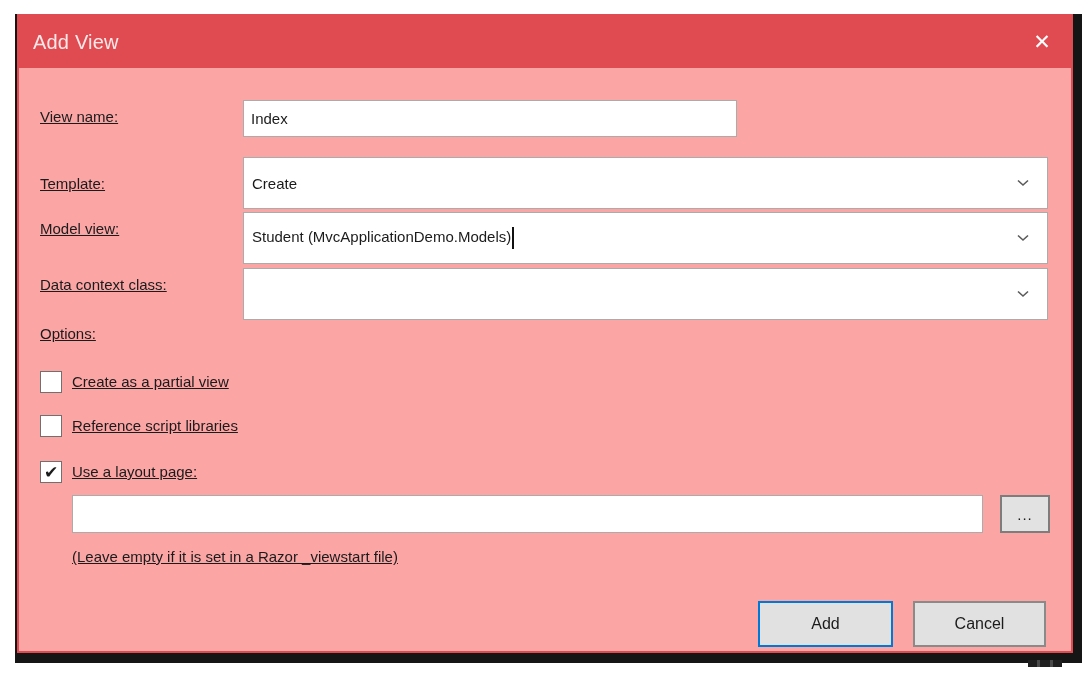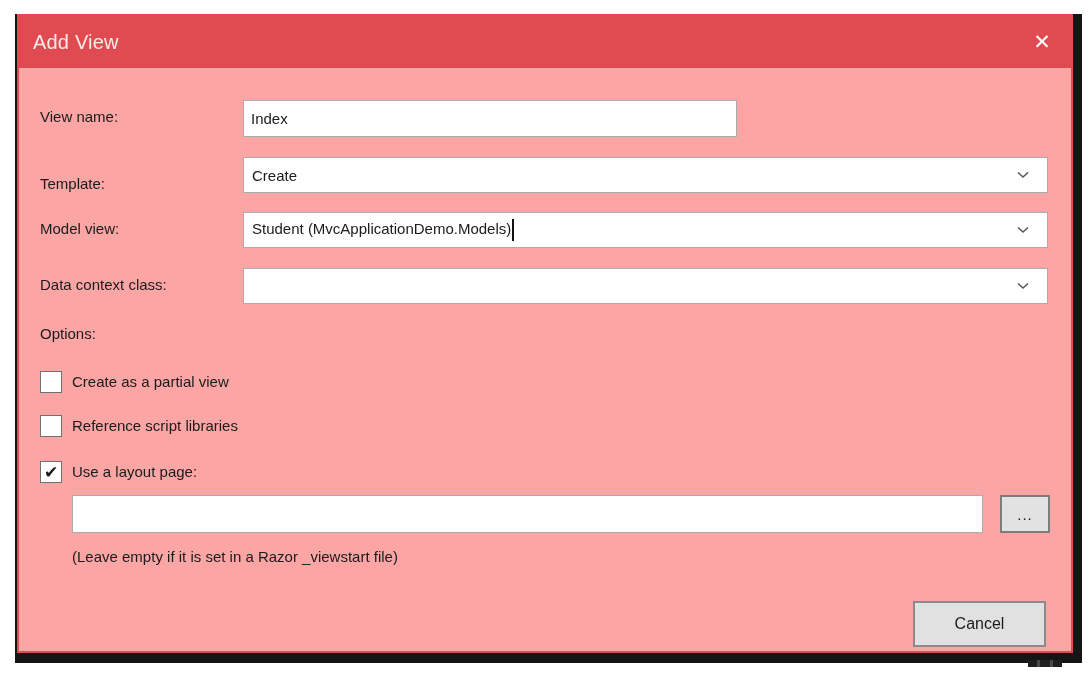--- a/index.html
+++ b/index.html
@@ -12,26 +12,26 @@
 
   .dialog { position:absolute; left:17px; top:14px; width:1056px; height:639px;
     border:2px solid #e04b52; background:#fca5a5; }
 
   .titlebar { position:absolute; left:0; top:0; width:1052px; height:52px; background:#e04b52;
     display:flex; align-items:center; padding-left:14px; }
   .titlebar .title { color:#fbe9e9; font-size:20px; letter-spacing:0.2px; }
   .close-btn { position:absolute; right:0; top:0; width:58px; height:52px; display:flex;
     align-items:center; justify-content:center; color:#ffffff; font-size:21px; cursor:default; }
 
-  .lbl { position:absolute; font-size:15px; white-space:nowrap; }
+  .lbl { position:absolute; font-size:15px; white-space:nowrap;text-decoration:underline; }
 
   .txt-input { position:absolute; height:37px; background:#ffffff; border:1px solid #ababab;
     font-family:"Liberation Sans", sans-serif; font-size:15px; padding:0 7px; color:#1b1b1b; outline:none; }
 
-  .combo { position:absolute; height:36px; width:805px; left:224px; background:#ffffff;
+  .combo { position:absolute; height:52px; width:805px; left:224px; background:#ffffff;
     border:1px solid #ababab; display:flex; align-items:center; padding:0 18px 0 8px; }
   .combo .val { font-size:15px; flex:1 1 auto; white-space:nowrap; overflow:hidden; }
   .combo .chev { flex:0 0 auto; display:flex; align-items:center; }
   .caret { display:inline-block; width:1.5px; height:22px; background:#111; vertical-align:middle; margin-left:1px; }
 
   .cb-box { position:absolute; width:22px; height:22px; background:#ffffff; border:1px solid #707070;
     display:flex; align-items:center; justify-content:center; font-size:17px; color:#1c1c1c; line-height:1; }
 
   .browse-btn { position:absolute; width:50px; height:38px; background:#e2e2e2; border:2px solid #7d7d7d;
     display:flex; align-items:center; justify-content:center; font-size:15px; color:#1b1b1b; letter-spacing:1px; }
@@ -105,18 +105,21 @@
     </div>
     <span class="lbl" style="left:53px; top:447px;">Use a layout page:</span>
 
     <input class="txt-input" style="left: 53px; top: 479px; width: 911px; height: 38px;" type="text" value="">
     <div class="browse-btn" style="left:981px; top:479px;">
       <span>...</span>
     </div>
 
     <span class="lbl" style="left:53px; top:532px;">(Leave empty if it is set in a Razor _viewstart file)</span>
 
+    <div class="action-btn btn-add" style="top:585px;">
+      <span>Add</span>
+    </div>
     <div class="action-btn btn-cancel" style="top:585px;">
       <span>Cancel</span>
     </div>
 
   </div>
 </div>
 
 </body></html>

